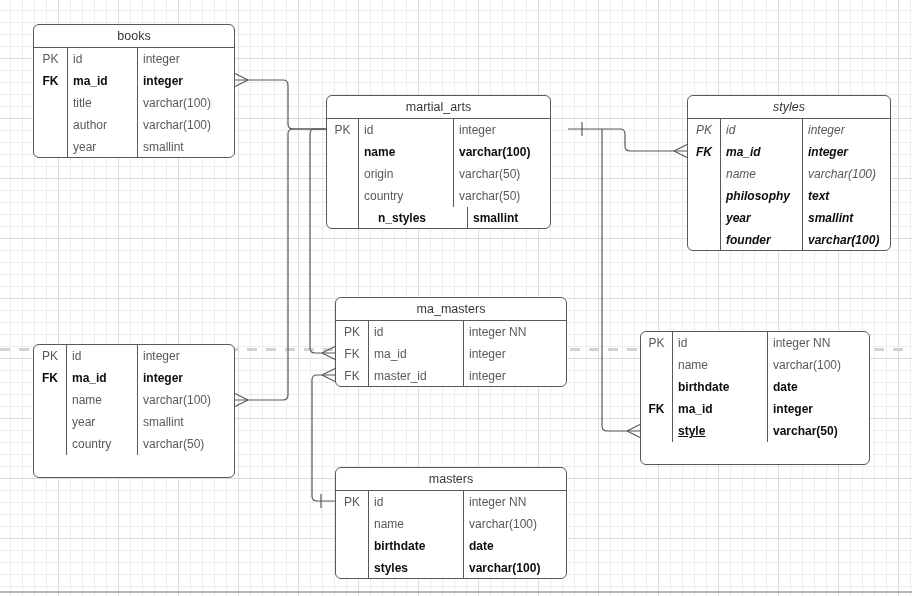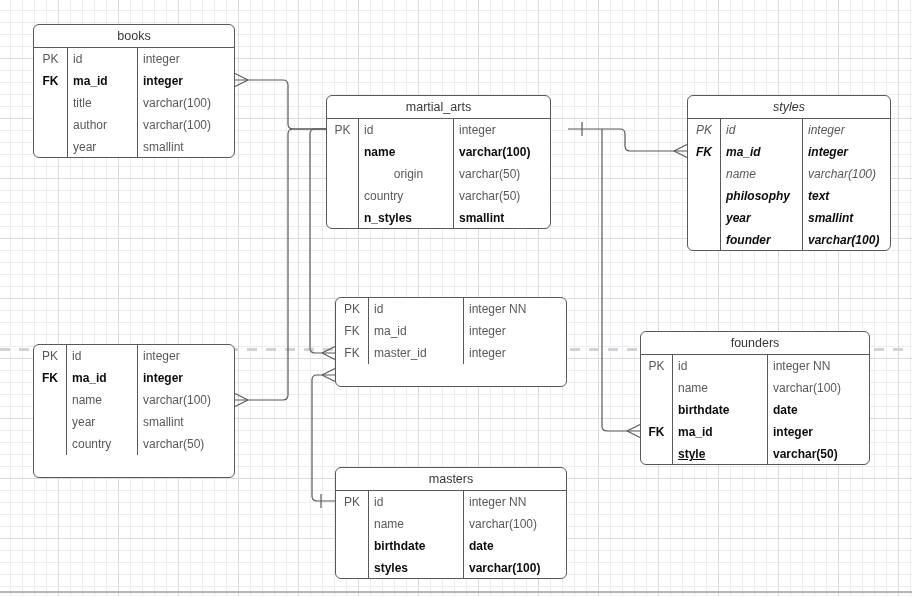--- a/index.html
+++ b/index.html
@@ -105,31 +105,31 @@
           <div class="cell field" style="width: 95px;">id</div>
           <div class="cell type">integer</div>
         </div>
         <div class="errow bold">
           <div class="cell key" style="width: 32px;"></div>
           <div class="cell field" style="width: 95px;">name</div>
           <div class="cell type">varchar(100)</div>
         </div>
         <div class="errow">
           <div class="cell key" style="width: 32px;"></div>
-          <div class="cell field" style="width: 95px; text-align: center;">origin</div>
+          <div class="cell field" style="width: 95px;">origin</div>
           <div class="cell type">varchar(50)</div>
         </div>
         <div class="errow">
           <div class="cell key" style="width: 32px;"></div>
           <div class="cell field" style="width: 95px;">country</div>
           <div class="cell type">varchar(50)</div>
         </div>
         <div class="errow bold">
           <div class="cell key" style="width: 32px;"></div>
-          <div class="cell field" style="width: 95px;">n_styles</div>
+          <div class="cell field" style="width: 95px; margin-left: 14px;">n_styles</div>
           <div class="cell type">smallint</div>
         </div>
       </div>
       <div class="ertable" style="left: 687px; top: 95px; width: 204px; height: 156px; font-style: italic;">
         <div class="ertitle">styles</div>
         <div class="errow">
           <div class="cell key" style="width: 33px;">PK</div>
           <div class="cell field" style="width: 82px;">id</div>
           <div class="cell type">integer</div>
         </div>
@@ -153,38 +153,38 @@
           <div class="cell field" style="width: 82px;">year</div>
           <div class="cell type">smallint</div>
         </div>
         <div class="errow bold">
           <div class="cell key" style="width: 33px;"></div>
           <div class="cell field" style="width: 82px;">founder</div>
           <div class="cell type">varchar(100)</div>
         </div>
       </div>
       <div class="ertable" style="left: 335px; top: 297px; width: 232px; height: 90px;">
+        <div class="ertitle">ma_masters</div>
         <div class="errow">
           <div class="cell key" style="width: 33px;">PK</div>
           <div class="cell field" style="width: 95px;">id</div>
           <div class="cell type">integer NN</div>
         </div>
         <div class="errow">
           <div class="cell key" style="width: 33px;">FK</div>
           <div class="cell field" style="width: 95px;">ma_id</div>
           <div class="cell type">integer</div>
         </div>
         <div class="errow">
           <div class="cell key" style="width: 33px;">FK</div>
           <div class="cell field" style="width: 95px;">master_id</div>
           <div class="cell type">integer</div>
         </div>
       </div>
       <div class="ertable" style="left: 640px; top: 331px; width: 230px; height: 134px;">
-        <div class="ertitle">founders</div>
         <div class="errow">
           <div class="cell key" style="width: 32px;">PK</div>
           <div class="cell field" style="width: 95px;">id</div>
           <div class="cell type">integer NN</div>
         </div>
         <div class="errow">
           <div class="cell key" style="width: 32px;"></div>
           <div class="cell field" style="width: 95px;">name</div>
           <div class="cell type">varchar(100)</div>
         </div>

